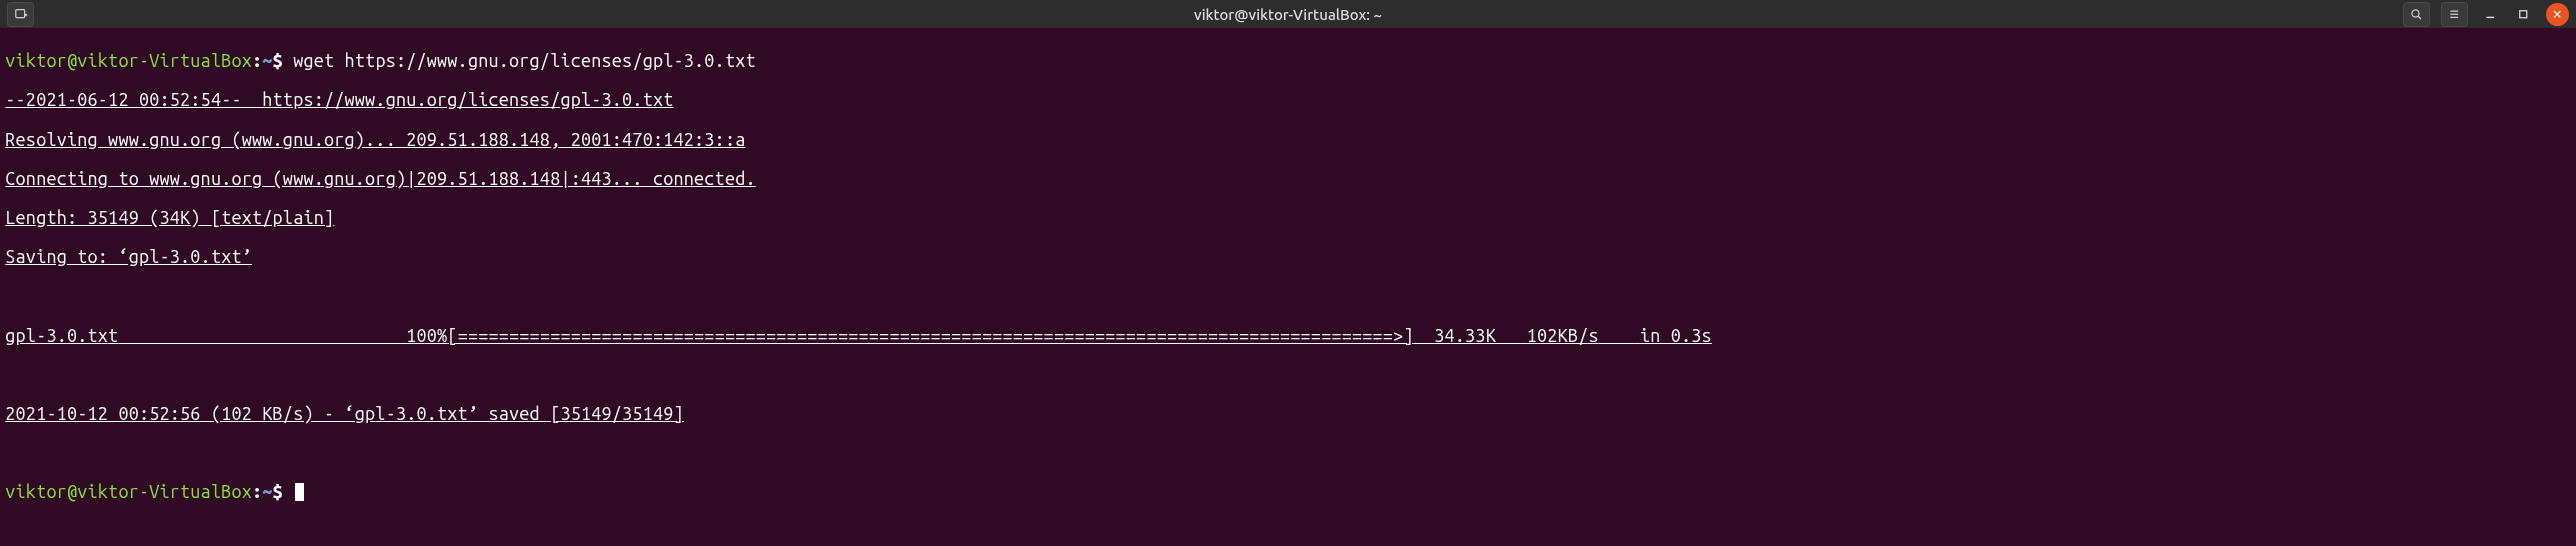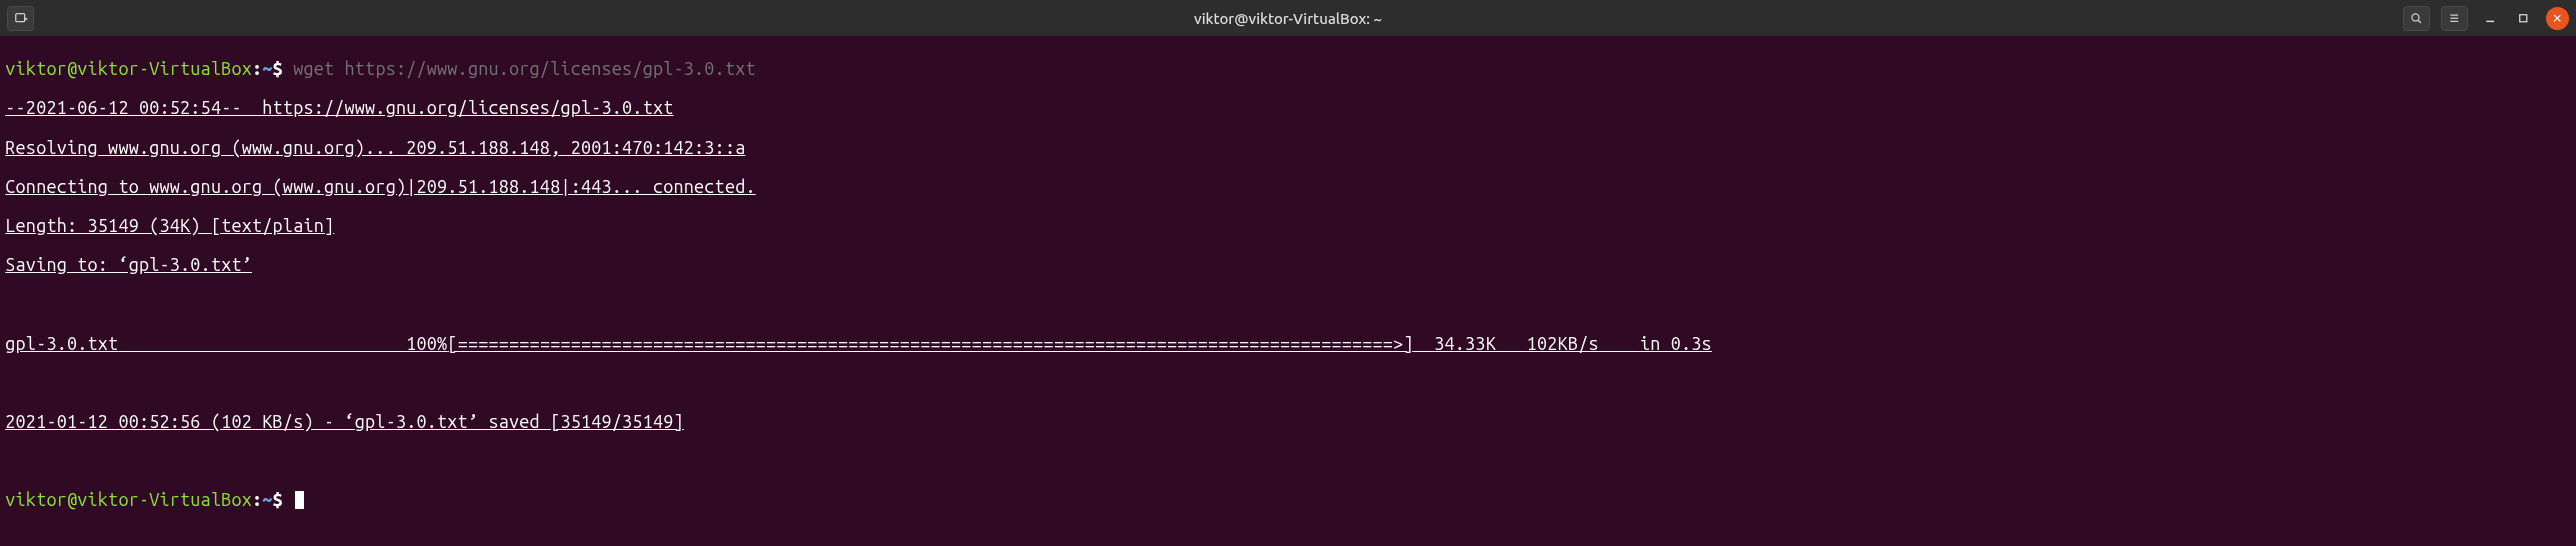--- a/index.html
+++ b/index.html
@@ -5,21 +5,21 @@
     * { margin: 0; padding: 0; box-sizing: border-box; }
     body {
       font-family: "Ubuntu Mono", "DejaVu Sans Mono", monospace;
       background: #300a24;
       color: #ffffff;
       width: 2576px;
       height: 547px;
       overflow: hidden;
     }
     .titlebar {
-      height: 36px;
+      height: 28px;
       background: #2d2d2d;
       display: flex;
       align-items: center;
       padding: 0 7.1px;
       position: relative;
     }
     .tb-left {
       display: flex;
       align-items: center;
       gap: 5.3px;
@@ -79,21 +79,21 @@
       padding: 3.6px 5.3px;
       font-size: 18px;
       line-height: 19.6px;
       letter-spacing: 0.2px;
       white-space: pre;
     }
     .prompt-user { color: #8ae234; font-weight: normal; }
     .prompt-colon { color: #ffffff; font-weight: bold; }
     .prompt-path { color: #729fcf; font-weight: bold; }
     .prompt-dollar { color: #ffffff; font-weight: bold; }
-    .cmd { color: #737373; }
+    .cmd { color: #ffffff; }
     .out { color: #ffffff; text-decoration: underline; }
     .cursor {
       display: inline-block;
       width: 9px;
       height: 18px;
       background: #ffffff;
       vertical-align: text-bottom;
       margin-left: 1.8px;
     }
     .row { display: block; }
@@ -147,17 +147,17 @@
 <div class="terminal">
 <span class="row"><span class="prompt-user">viktor@viktor-VirtualBox</span><span class="prompt-colon">:</span><span class="prompt-path">~</span><span class="prompt-dollar">$</span><span class="cmd"> <span>wget https://www.gnu.org/licenses/gpl-3.0.txt</span></span></span>
 <span class="row out">--2021-06-12 00:52:54--  https://www.gnu.org/licenses/gpl-3.0.txt</span>
 <span class="row out">Resolving www.gnu.org (www.gnu.org)... 209.51.188.148, 2001:470:142:3::a</span>
 <span class="row out">Connecting to www.gnu.org (www.gnu.org)|209.51.188.148|:443... connected.</span>
 <span class="row out">Length: 35149 (34K) [text/plain]</span>
 <span class="row out">Saving to: ‘gpl-3.0.txt’</span>
 <span class="row"> </span>
 <span class="row out"><span>gpl-3.0.txt</span>                            <span>100%</span><span>[===========================================================================================&gt;]</span>  <span>34.33K</span>   <span>102KB/s</span>    <span>in 0.3s</span></span>
 <span class="row"> </span>
-<span class="row out">2021-01-12 00:52:56 (102 KB/s) - ‘gpl-3.0.txt’ saved [35149/35149]</span>
+<span class="row out">2021-10-12 00:52:56 (102 KB/s) - ‘gpl-3.0.txt’ saved [35149/35149]</span>
 <span class="row"> </span>
 <span class="row"><span class="prompt-user">viktor@viktor-VirtualBox</span><span class="prompt-colon">:</span><span class="prompt-path">~</span><span class="prompt-dollar">$</span> <span class="cursor"></span></span>
 </div>
 
 
 </body></html>

